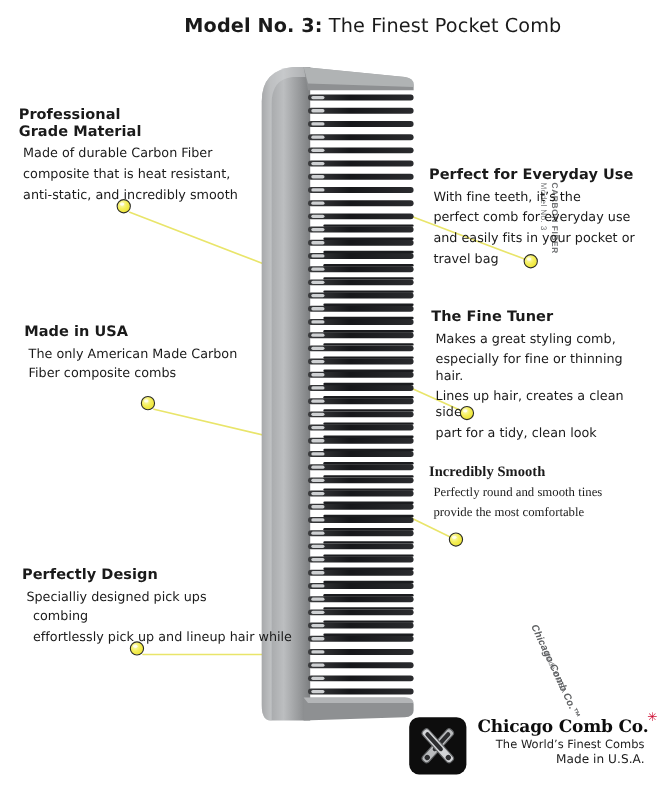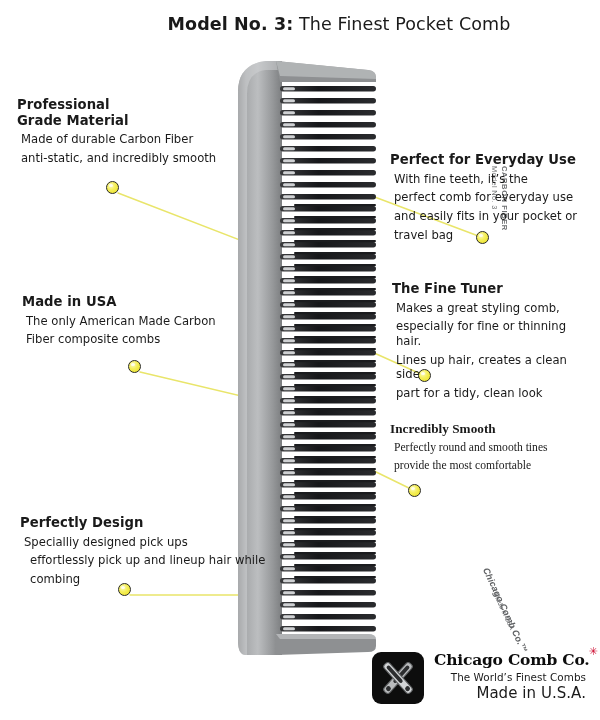--- a/index.html
+++ b/index.html
@@ -98,21 +98,21 @@
   .logo-name{
     font-family:"DejaVu Serif", serif;
     font-weight:700;font-size:15.5px;color:#0d0d0d;
     letter-spacing:-.2px;white-space:nowrap;position:relative;display:inline-block;
   }
   .logo-star{
     color:#cf1034;font-size:11px;position:absolute;right:-8px;top:-4px;
     font-family:"DejaVu Sans", sans-serif;line-height:1;
   }
   .logo-tag{font-size:10.4px;color:#1a1a1a;margin-top:2px;letter-spacing:.05px;}
-  .logo-made{font-size:15px;color:#1a1a1a;margin-top:1px;letter-spacing:.05px;}
+  .logo-made{font-size:11px;color:#1a1a1a;margin-top:1px;letter-spacing:.05px;}
 </style>
 </head>
 <body>
 
 <div class="stage">
 
   <div class="title">
     <span class="model">Model No. 3:</span><span class="rest"> The Finest Pocket Comb</span>
   </div>
 
@@ -382,40 +382,41 @@
     <span class="combtext ct-brand">Chicago Comb Co.™</span>
     <span class="combtext ct-made">Made in USA</span>
   </div>
 
   <div class="callout c-pro">
     <h3>
       <span>Professional</span><br>
       <span>Grade Material</span>
     </h3>
     <p>Made of durable Carbon Fiber</p>
+    <p>composite that is heat resistant,</p>
     <p>anti-static, and incredibly smooth</p>
   </div>
   <div class="dot" style="left:106px;top:181px;"></div>
 
   <div class="callout c-usa">
     <h3>
       <span>Made in USA</span>
     </h3>
     <p>The only American Made Carbon</p>
     <p>Fiber composite combs</p>
   </div>
   <div class="dot" style="left:128px;top:360px;"></div>
 
   <div class="callout c-func">
     <h3>
       <span>Perfectly Design</span>
     </h3>
     <p>Specialliy designed pick ups</p>
+    <p class="ind">combing</p>
     <p class="ind">effortlessly pick up and lineup hair while</p>
-    <p class="ind">combing</p>
   </div>
   <div class="dot" style="left:118px;top:583px;"></div>
 
   <div class="callout c-every">
     <h3>
       <span>Perfect for Everyday Use</span>
     </h3>
     <p>With fine teeth, it’s the</p>
     <p>perfect comb for everyday use</p>
     <p>and easily fits in your pocket or</p>

